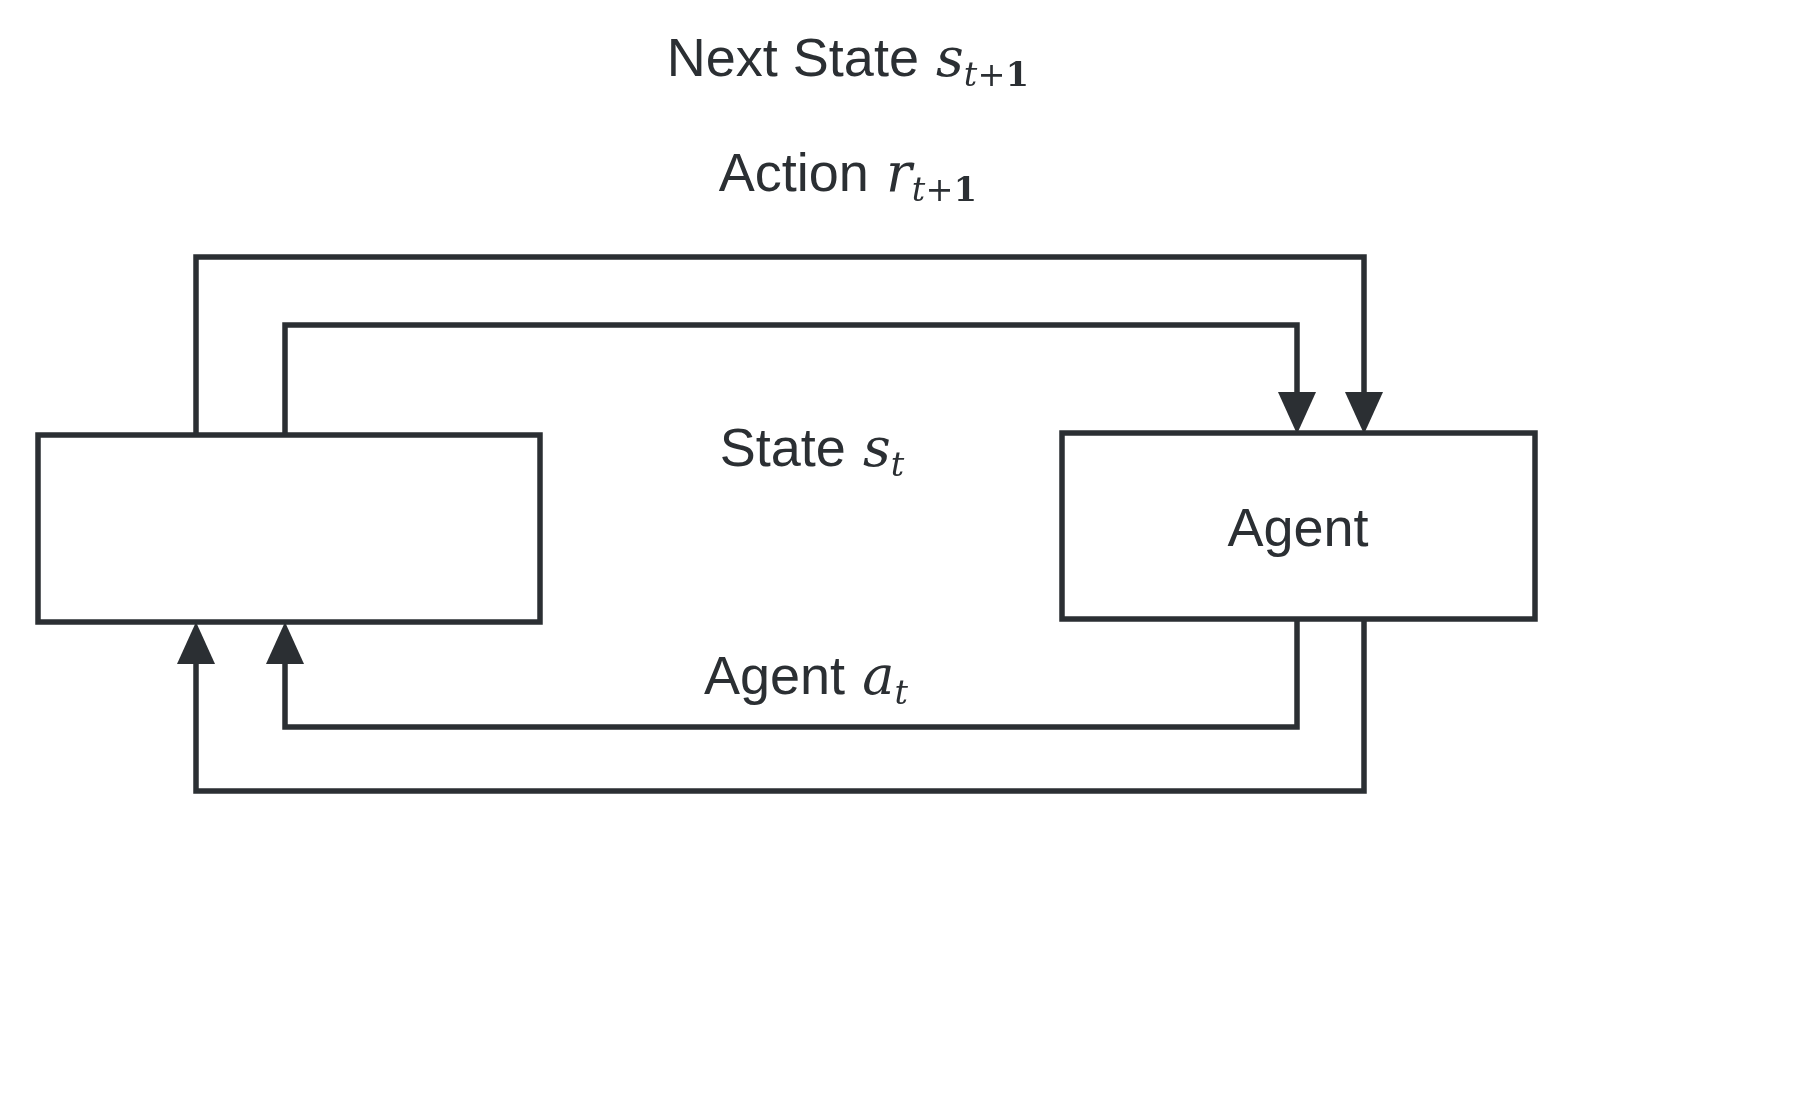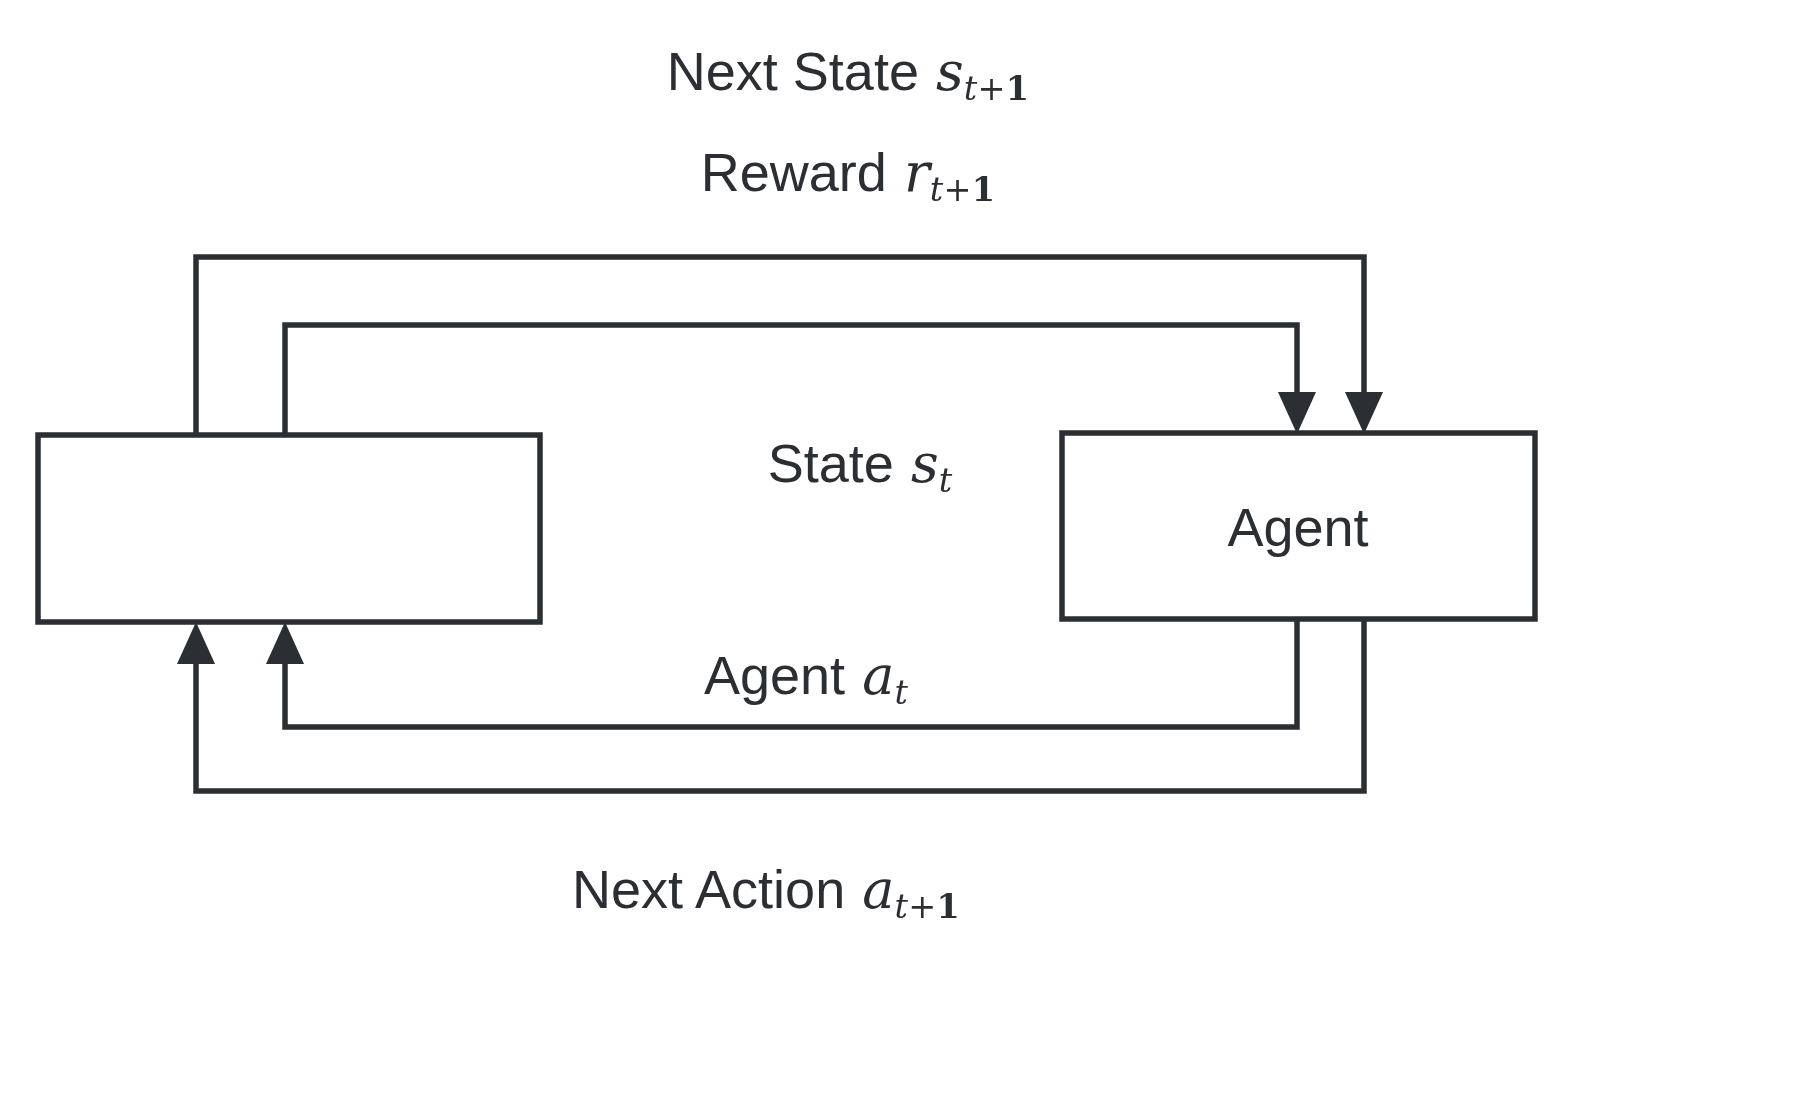--- a/index.html
+++ b/index.html
@@ -84,36 +84,33 @@
     <g>
       <path d="M 1364 619 L 1364 791 L 196 791 L 196 659" fill="none" stroke="#2b2f33" stroke-width="5.5" stroke-linecap="square"></path>
       <polygon points="196,622 177,664 215,664" fill="#2b2f33"></polygon>
     </g>
 
     <rect x="38" y="435" width="502" height="187" fill="#ffffff" stroke="#2b2f33" stroke-width="5.5"></rect>
 
     <rect x="1062" y="433" width="473" height="186" fill="#ffffff" stroke="#2b2f33" stroke-width="5.5"></rect>
   </svg>
 
-  <div class="txt lbl-route center-x" style="left:848px; top:30px;margin-top:14px;">
+  <div class="txt lbl-route center-x" style="left:848px; top:30px;">
     <span>Next State</span><span class="math">&nbsp;<span>s</span><span class="sub"><span>t</span><span class="op">+</span><span class="num">1</span></span></span>
   </div>
 
   <div class="txt lbl-route center-x" style="left:848px; top:145px;">
-    <span>Reward</span><span class="math">&nbsp;<span>r</span><span class="sub"><span>t</span><span class="op">+</span><span class="num">1</span></span></span>
+    <span>Action</span><span class="math">&nbsp;<span>r</span><span class="sub"><span>t</span><span class="op">+</span><span class="num">1</span></span></span>
   </div>
 
-  <div class="txt lbl-route center-x" style="left:860px; top:420px;margin-top:16px;">
+  <div class="txt lbl-route center-x" style="left:812px; top:420px;">
     <span>State</span><span class="math">&nbsp;<span>s</span><span class="sub"><span>t</span></span></span>
   </div>
 
   <div class="txt lbl-route center-x" style="left:806px; top:648px;">
     <span>Agent</span><span class="math">&nbsp;<span>a</span><span class="sub"><span>t</span></span></span>
   </div>
 
-  <div class="txt lbl-route center-x" style="left:766px; top:862px;">
-    <span>Next Action</span><span class="math">&nbsp;<span>a</span><span class="sub"><span>t</span><span class="op">+</span><span class="num">1</span></span></span>
-  </div>
 
 
   <div class="txt lbl-box center-x" style="left:1298px; top:500px;">Agent</div>
 
 </div>
 
 </body></html>

